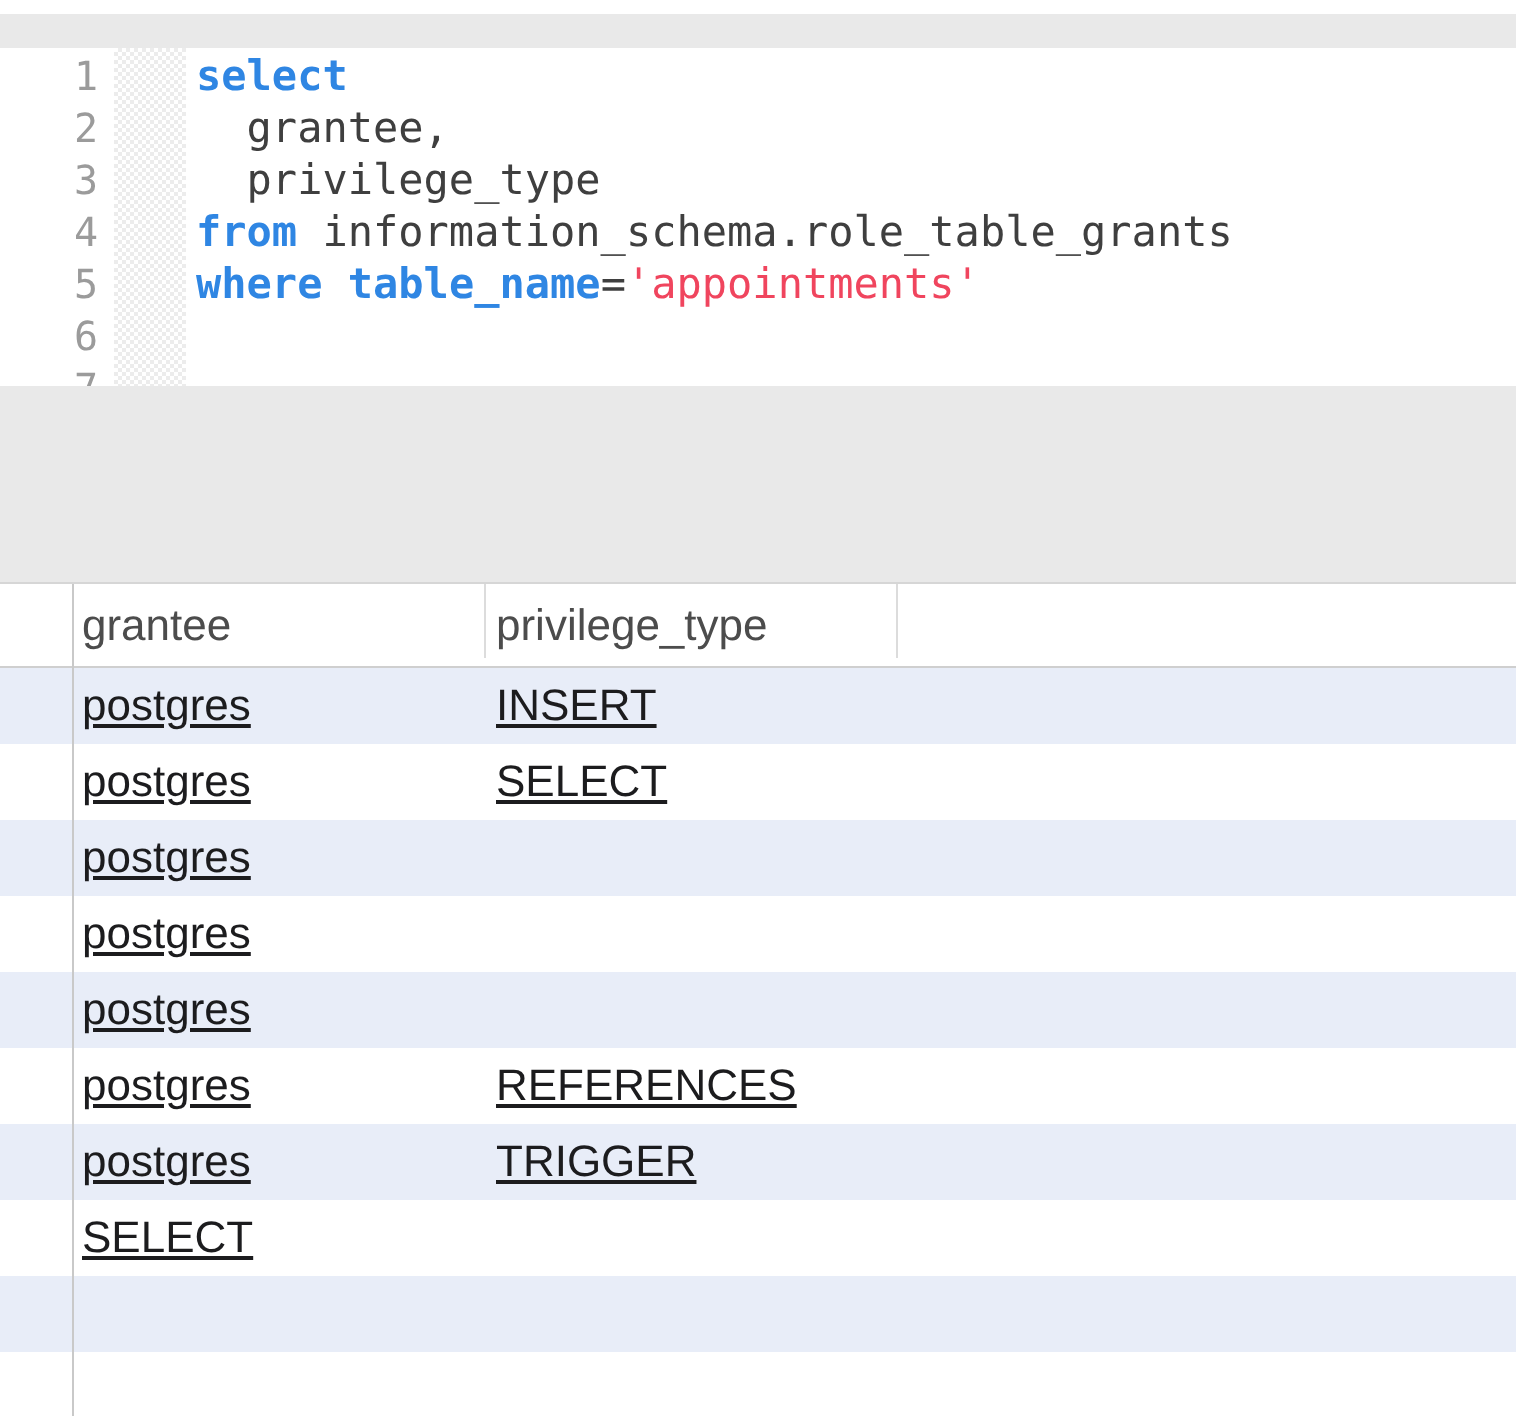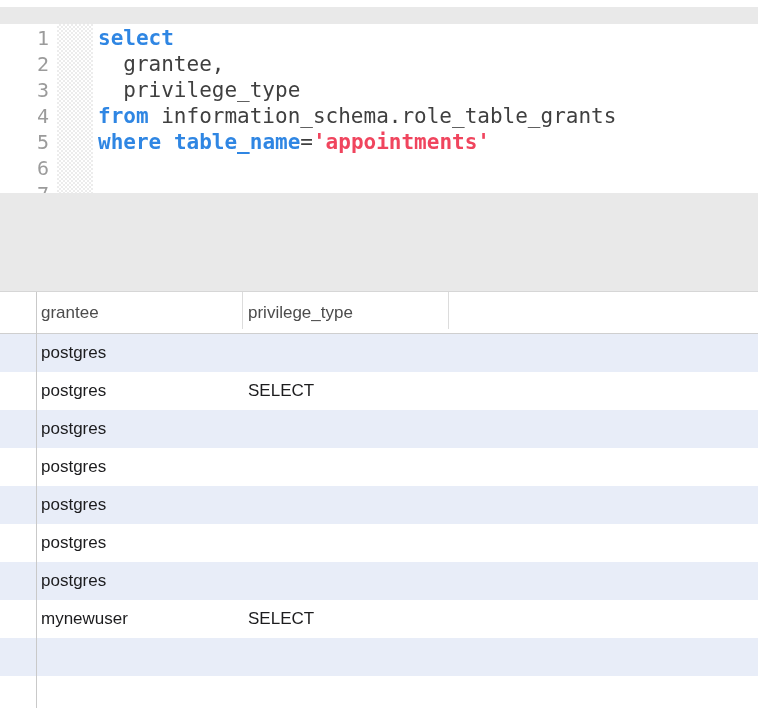--- a/index.html
+++ b/index.html
@@ -22,36 +22,36 @@
           font-family:"DejaVu Sans Mono",monospace;font-size:20px;line-height:26px;
           color:var(--line-num);}
   .gutter .num{height:26px;}
   .checker{width:36px;background-color:#ffffff;
            background-image:conic-gradient(#ececec 90deg,#ffffff 90deg 180deg,#ececec 180deg 270deg,#ffffff 270deg);
            background-size:4px 4px;}
   .code{flex:1;padding:1px 0 0 5px;font-family:"DejaVu Sans Mono",monospace;
         font-size:21px;line-height:26px;color:var(--code);white-space:pre;overflow:hidden;}
   .code .line{height:26px;}
   .tok-keyword{color:var(--kw);font-weight:700;}
-  .tok-string{color:var(--str);font-weight:bold;}
+  .tok-string{color:var(--str);}
   .tok-plain{color:var(--code);}
 
   
   .results{height:417px;border-top:1px solid #d6d6d6;background:#fff;position:relative;
-           font-size:17px;}
+           font-size:22px;}
   .vline{position:absolute;left:36px;top:0;bottom:0;width:1px;background:#c9c9c9;z-index:5;}
   .header-row{height:42px;border-bottom:1px solid #cfcfcf;display:flex;color:#4c4c4c;}
   .header-row .hcell{line-height:41px;position:relative;}
   .hcell.handle{width:36px;}
   .hcell.c1{width:207px;padding-left:5px;}
   .hcell.c2{width:206px;padding-left:5px;}
   .hdiv{position:absolute;right:0;top:0;height:37px;width:1px;background:#dcdcdc;}
   .row{height:38px;display:flex;line-height:38px;color:#1c1c1e;background:#fff;}
   .row.stripe{background:var(--stripe);}
-  .cell{overflow:hidden;white-space:nowrap;}
+  .cell{overflow:hidden;white-space:nowrap;text-decoration:underline;}
   .cell.handle{width:36px;}
   .cell.c1{width:207px;padding-left:5px;}
   .cell.c2{width:206px;padding-left:5px;}
 </style>
 </head>
 <body>
 
 <div class="screen">
 
   <div class="strip-top"></div>
@@ -83,20 +83,21 @@
       </div>
       <div class="hcell c2">
         <span>privilege_type</span>
         <span class="hdiv"></span>
       </div>
     </div>
     <div id="rows">
         <div class="row stripe">
           <div class="cell handle"></div>
           <div class="cell c1">postgres</div>
+          <div class="cell c2">INSERT</div>
         </div>
         <div class="row">
           <div class="cell handle"></div>
           <div class="cell c1">postgres</div>
           <div class="cell c2">SELECT</div>
         </div>
         <div class="row stripe">
           <div class="cell handle"></div>
           <div class="cell c1">postgres</div>
         </div>
@@ -104,28 +105,29 @@
           <div class="cell handle"></div>
           <div class="cell c1">postgres</div>
         </div>
         <div class="row stripe">
           <div class="cell handle"></div>
           <div class="cell c1">postgres</div>
         </div>
         <div class="row">
           <div class="cell handle"></div>
           <div class="cell c1">postgres</div>
+          <div class="cell c2">REFERENCES</div>
         </div>
         <div class="row stripe">
           <div class="cell handle"></div>
           <div class="cell c1">postgres</div>
+          <div class="cell c2">TRIGGER</div>
         </div>
         <div class="row">
           <div class="cell handle"></div>
-          <div class="cell c1">mynewuser</div>
           <div class="cell c2">SELECT</div>
         </div>
         <div class="row stripe">
           <div class="cell handle"></div>
           <div class="cell c1"></div>
           <div class="cell c2"></div>
         </div>
       </div>
   </div>
 

